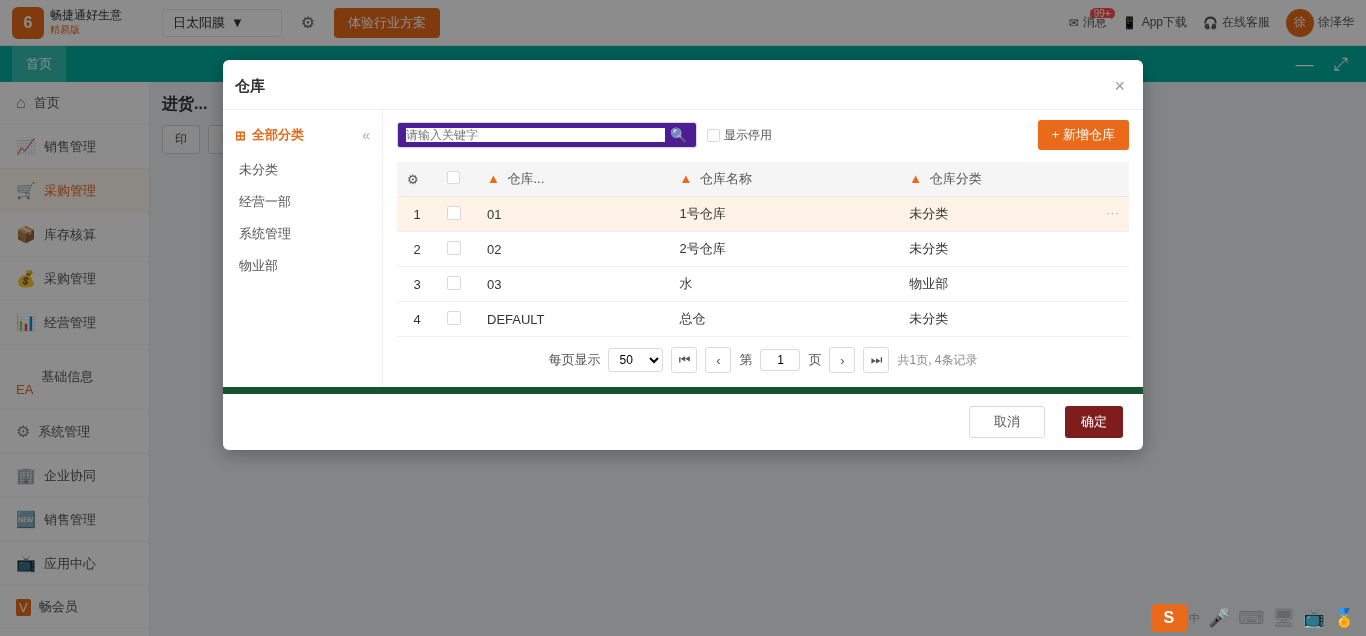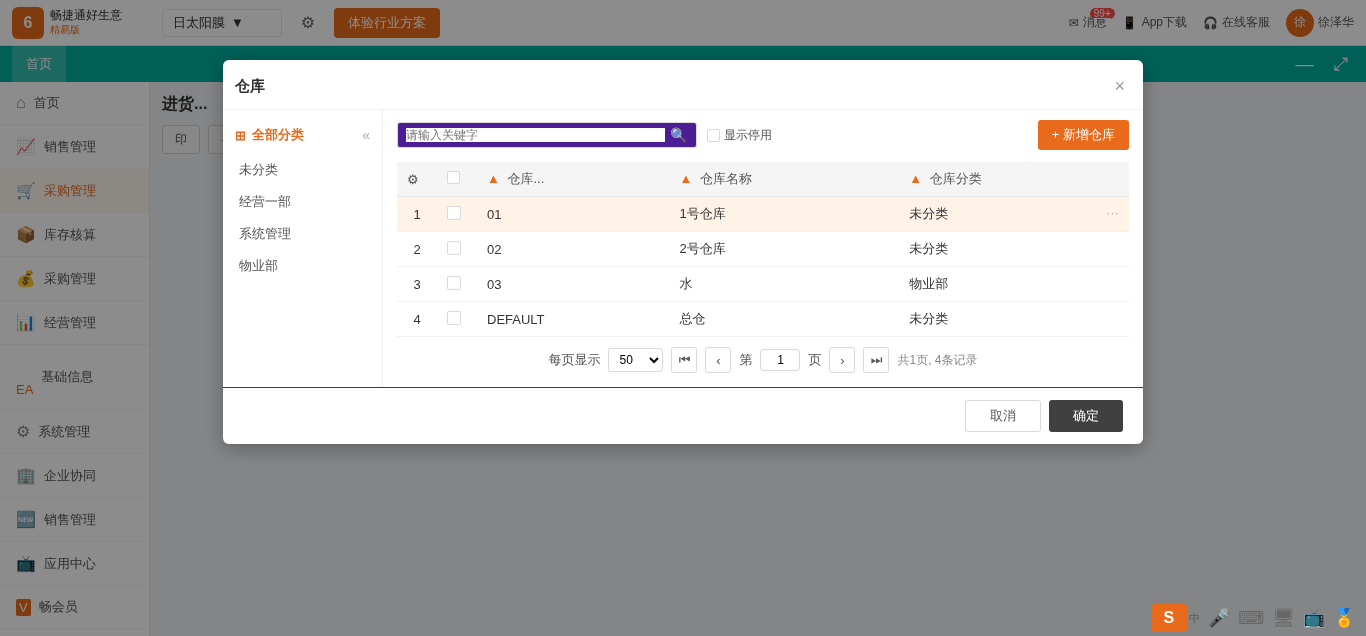--- a/index.html
+++ b/index.html
@@ -240,31 +240,31 @@
       cursor: pointer; background: #fff; color: #555; font-size: 13px;
     }
     .page-input {
       width: 40px; border: 1px solid #d9d9d9; border-radius: 3px;
       padding: 3px 6px; text-align: center; font-size: 12px;
     }
     .page-info { color: #888; font-size: 12px; }
 
     
     .modal-footer {
-      display: flex; justify-content: flex-end; gap: 8px;
+      display: flex; justify-content: flex-end; gap: 20px;
       padding: 12px 20px;
-      border-top: 1px solid #14532d;
+      border-top: 7px solid #14532d;
     }
     .btn-cancel {
       padding: 6px 24px; border: 1px solid #d9d9d9; border-radius: 3px;
       background: #fff; color: #555; cursor: pointer; font-size: 13px;
     }
     .btn-confirm {
-      padding: 6px 24px; border: none; border-radius: 3px;
-      background: #404040; color: #fff; cursor: pointer; font-size: 13px;
+      padding: 6px 16px; border: none; border-radius: 3px;
+      background: #7f1d1d; color: #fff; cursor: pointer; font-size: 13px;
     }
 
     
     .bottom-bar {
       position: fixed; bottom: 0; right: 0;
       display: flex; align-items: center;
       padding: 4px 10px; gap: 8px;
       background: transparent;
       z-index: 200;
     }

